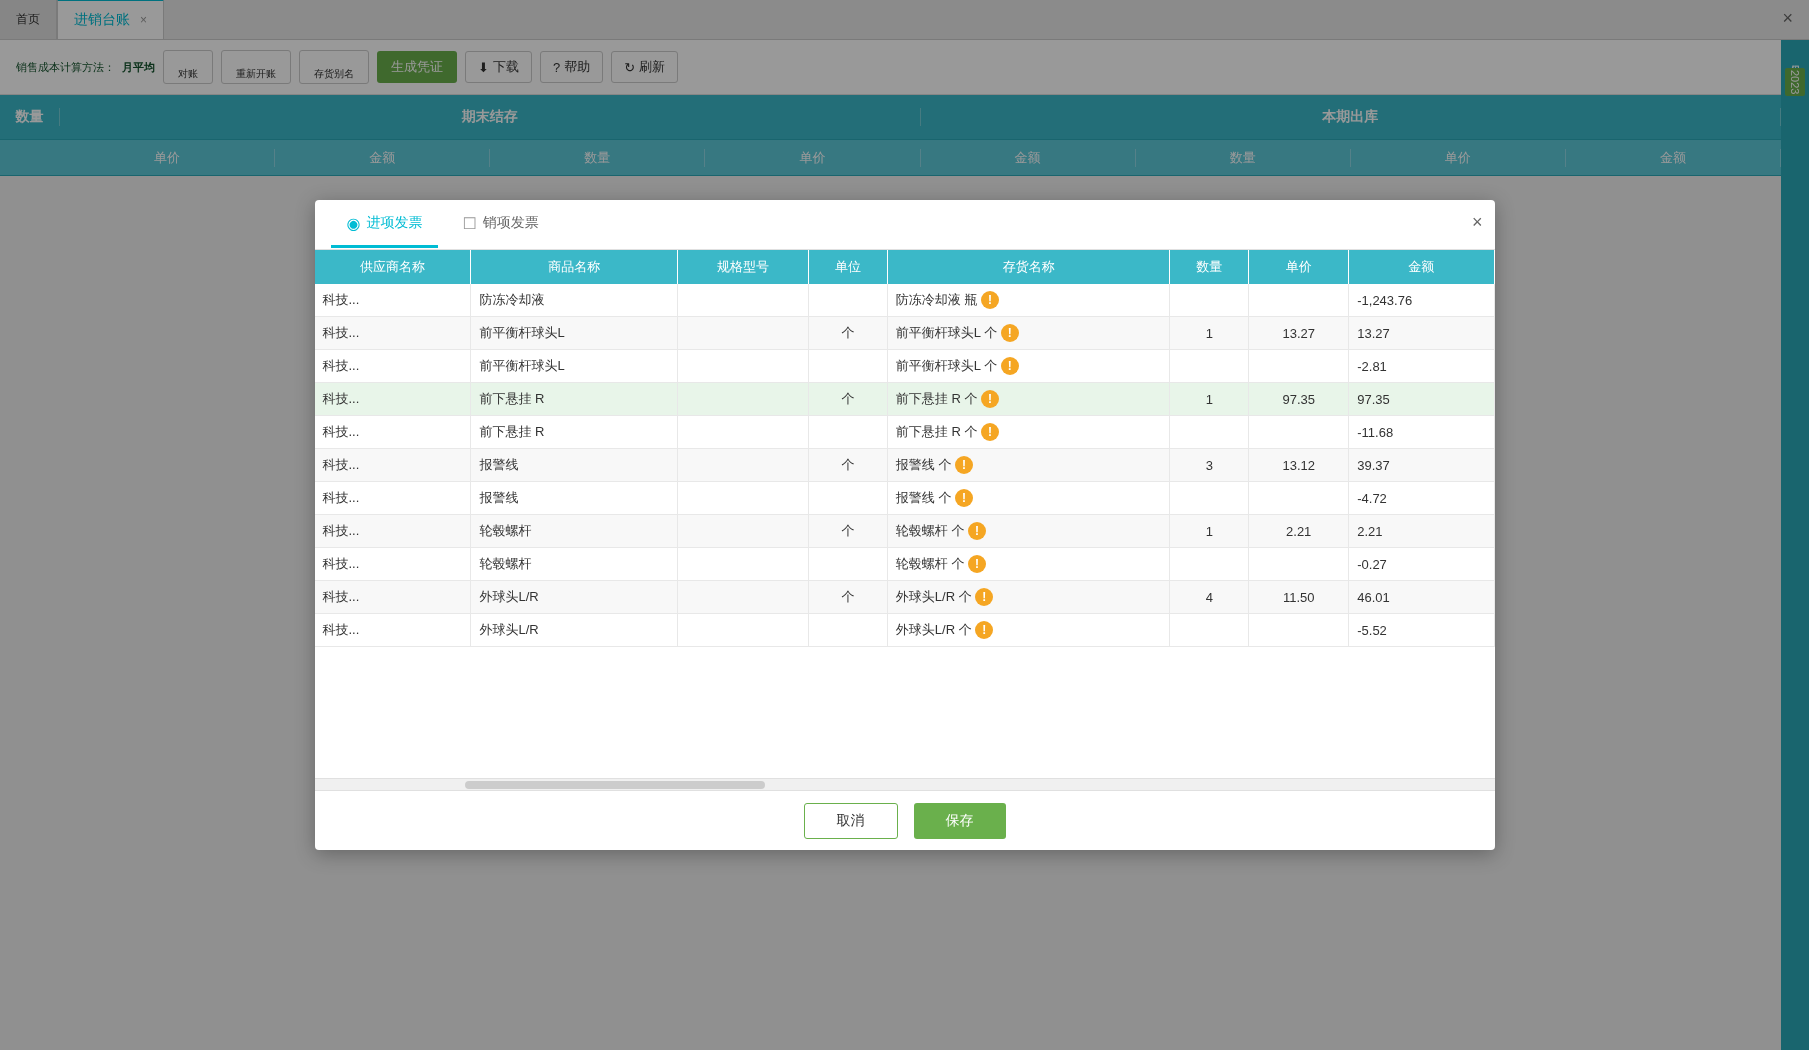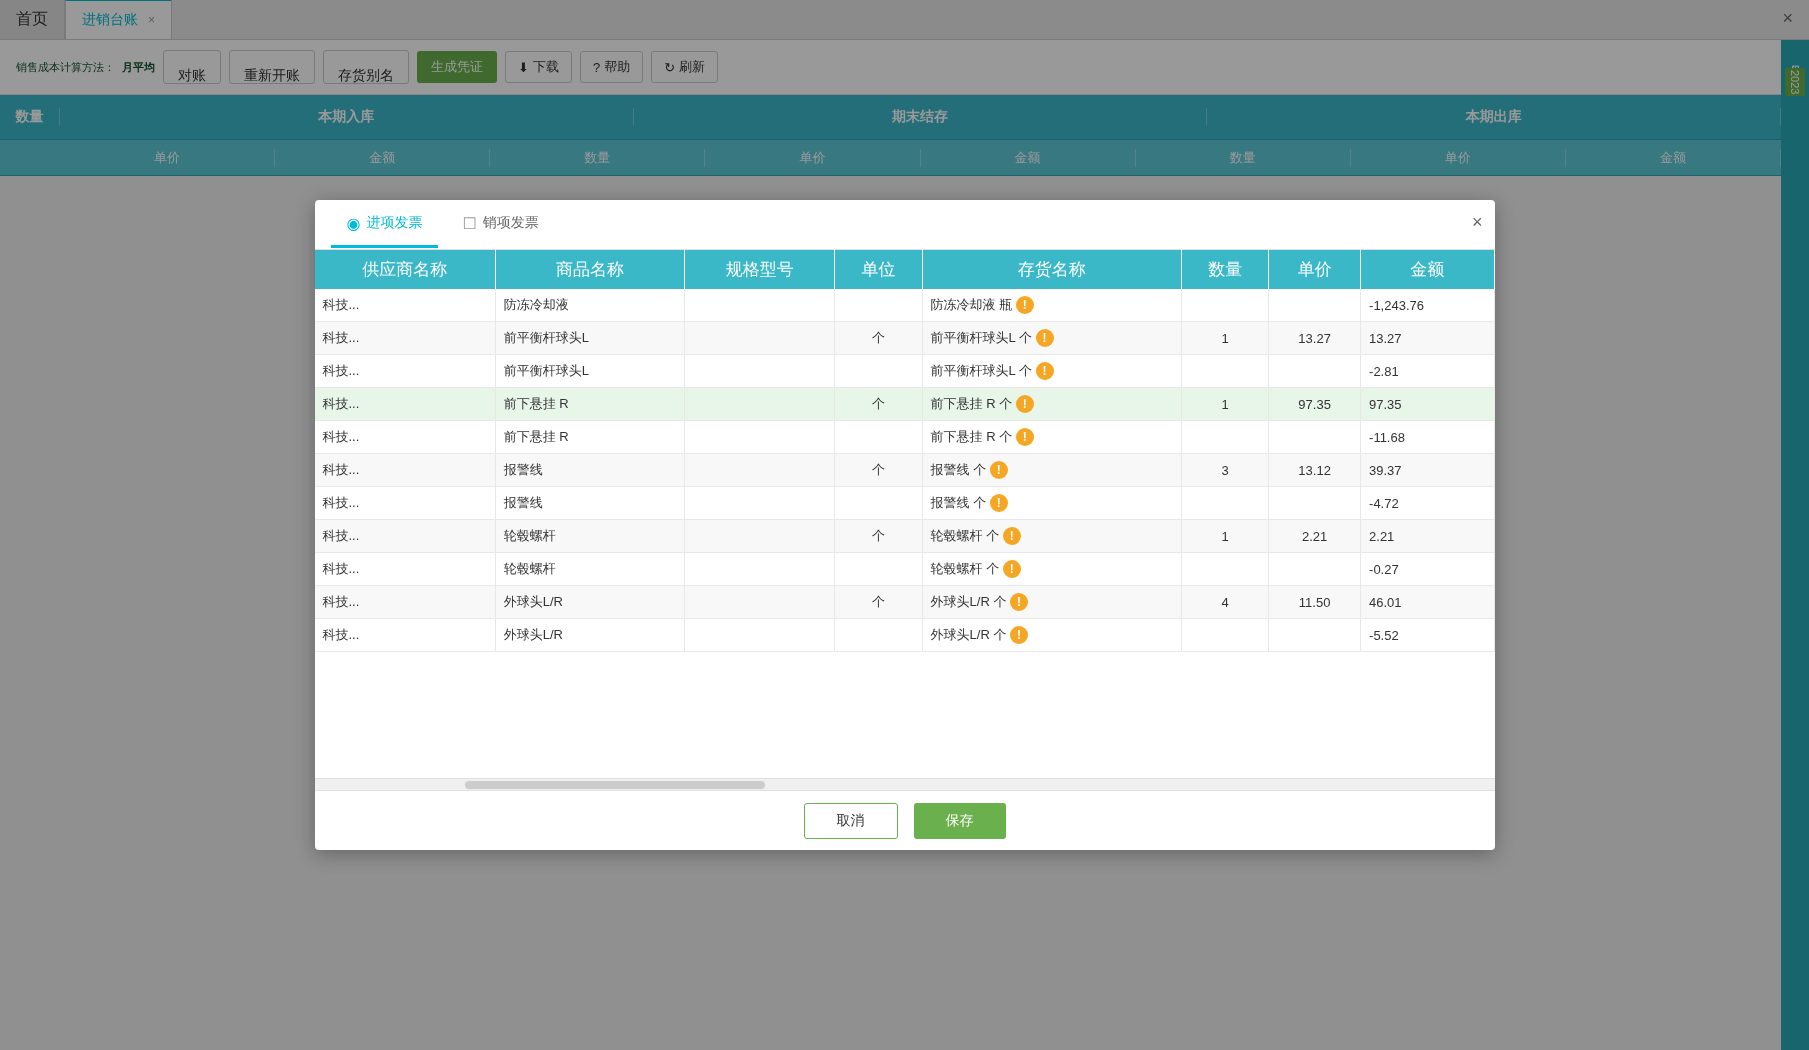--- a/index.html
+++ b/index.html
@@ -3,30 +3,30 @@
   <meta charset="utf-8">
   <style>
     * { box-sizing: border-box; margin: 0; padding: 0; }
     body { font-family: 'Microsoft YaHei', Arial, sans-serif; font-size: 13px; background: #d0d0d0; width: 1809px; height: 1050px; overflow: hidden; position: relative; }
 
     
     .app-bg { width: 100%; height: 100%; background: #f0f0f0; position: absolute; top: 0; left: 0; }
 
     
     .tab-bar { height: 40px; background: #e8e8e8; display: flex; align-items: flex-end; padding-left: 0; border-bottom: 1px solid #ccc; }
-    .tab-home { padding: 8px 16px; cursor: pointer; font-size: 16px; color: #333; background: #e0e0e0; border-right: 1px solid #ccc; height: 40px; display: flex; align-items: center; }
+    .tab-home { padding: 8px 16px; cursor: pointer; font-size: 12px; color: #333; background: #e0e0e0; border-right: 1px solid #ccc; height: 40px; display: flex; align-items: center; }
     .tab-active { background: white; border-top: 2px solid #00bcd4; border-left: 1px solid #ccc; border-right: 1px solid #ccc; border-bottom: none; padding: 8px 16px; display: flex; align-items: center; gap: 6px; height: 40px; color: #00bcd4; font-size: 14px; }
     .tab-close { cursor: pointer; color: #999; font-size: 12px; margin-left: 4px; }
     .win-close { position: absolute; top: 8px; right: 16px; font-size: 18px; cursor: pointer; color: #666; }
 
     
     .toolbar { height: 55px; background: white; display: flex; align-items: center; padding: 0 16px; border-bottom: 1px solid #e0e0e0; gap: 8px; }
     .cost-method { font-size: 11px; color: #14532d; flex: 0 0 auto; }
     .page-title { flex: 1; text-align: center; font-size: 20px; font-weight: bold; color: #333; display: flex; align-items: center; justify-content: center; gap: 8px; }
-    .toolbar-btn { height: 32px; padding: 16px 14px; border: 1px solid #ccc; background: white; border-radius: 3px; cursor: pointer; font-size: 14px; color: #333; }
+    .toolbar-btn { height: 32px; padding: 16px 14px; border: 1px solid #ccc; background: white; border-radius: 3px; cursor: pointer; font-size: 10px; color: #333; }
     .toolbar-btn-green { height: 32px; padding: 0 14px; border: none; background: #6ab04c; border-radius: 3px; cursor: pointer; font-size: 13px; color: white; }
     .toolbar-btn-icon { height: 32px; padding: 0 12px; border: 1px solid #ccc; background: white; border-radius: 3px; cursor: pointer; font-size: 13px; color: #333; display: flex; align-items: center; gap: 4px; }
 
     
     .header-sections { height: 45px; background: #3bb8c8; display: flex; align-items: center; border-bottom: 1px solid #2aa8b8; }
     .header-col { flex: 1; text-align: center; color: white; font-size: 14px; font-weight: bold; border-right: 1px solid rgba(255,255,255,0.3); }
     .header-col:last-child { border-right: none; }
     .sub-header { height: 36px; background: #5dc8d8; display: flex; align-items: center; border-bottom: 1px solid #2aa8b8; }
     .sub-col { text-align: center; color: white; font-size: 13px; border-right: 1px solid rgba(255,255,255,0.3); display: flex; align-items: center; justify-content: center; }
 
@@ -43,21 +43,21 @@
     .tab-invoice { padding: 12px 16px; cursor: pointer; font-size: 14px; color: #333; border-bottom: 3px solid transparent; display: flex; align-items: center; gap: 6px; }
     .tab-invoice.active { color: #00bcd4; border-bottom: 3px solid #00bcd4; }
     .tab-invoice.inactive { color: #666; }
     .modal-toolbar { display: flex; align-items: center; justify-content: flex-end; gap: 8px; padding: 0 16px; flex: 1; }
     .batch-btn { height: 32px; padding: 0 16px; border: none; background: #6ab04c; border-radius: 3px; cursor: pointer; font-size: 13px; color: white; }
 
     
     .table-container { flex: 1; overflow-y: auto; overflow-x: hidden; }
     .inv-table { width: 100%; border-collapse: collapse; }
     .inv-table thead { position: sticky; top: 0; z-index: 10; }
-    .inv-table thead th { background: #3bb8c8; color: white; padding: 8px 6px; text-align: center; font-size: 17px; font-weight: normal; border-right: 1px solid rgba(255,255,255,0.3); }
+    .inv-table thead th { background: #3bb8c8; color: white; padding: 8px 6px; text-align: center; font-size: 13px; font-weight: normal; border-right: 1px solid rgba(255,255,255,0.3); }
     .inv-table tbody tr { border-bottom: 1px solid #e8e8e8; }
     .inv-table tbody tr:nth-child(odd) { background: white; }
     .inv-table tbody tr:nth-child(even) { background: #f8f8f8; }
     .inv-table tbody tr.highlight { background: #e8f5e9; }
     .inv-table tbody td { padding: 7px 8px; text-align: center; font-size: 13px; color: #333; border-right: 1px solid #e8e8e8; }
     .inv-table tbody td.text-right { text-align: left; }
     .inv-table tbody td.text-left { text-align: left; }
     .warning-icon { display: inline-block; width: 18px; height: 18px; border-radius: 50%; background: #f5a623; color: white; font-size: 12px; font-weight: bold; line-height: 18px; text-align: center; }
     .scrollbar-area { height: 12px; background: #f0f0f0; border-top: 1px solid #e0e0e0; position: relative; }
     .scrollbar-thumb { position: absolute; left: 150px; width: 300px; height: 8px; top: 2px; background: #ccc; border-radius: 4px; }
@@ -102,23 +102,20 @@
       <span>↻</span>
       <span>刷新</span>
     </button>
   </div>
 
   <div class="header-sections">
     <div class="header-col" style="flex:0 0 60px;">
       <span>数量</span>
     </div>
     <div class="header-col">
-      <span>本期入库</span>
-    </div>
-    <div class="header-col">
       <span>期末结存</span>
     </div>
     <div class="header-col">
       <span>本期出库</span>
     </div>
     <div style="flex:0 0 28px;"></div>
   </div>
 
   <div class="sub-header">
     <div class="sub-col" style="flex:0 0 60px;"></div>

